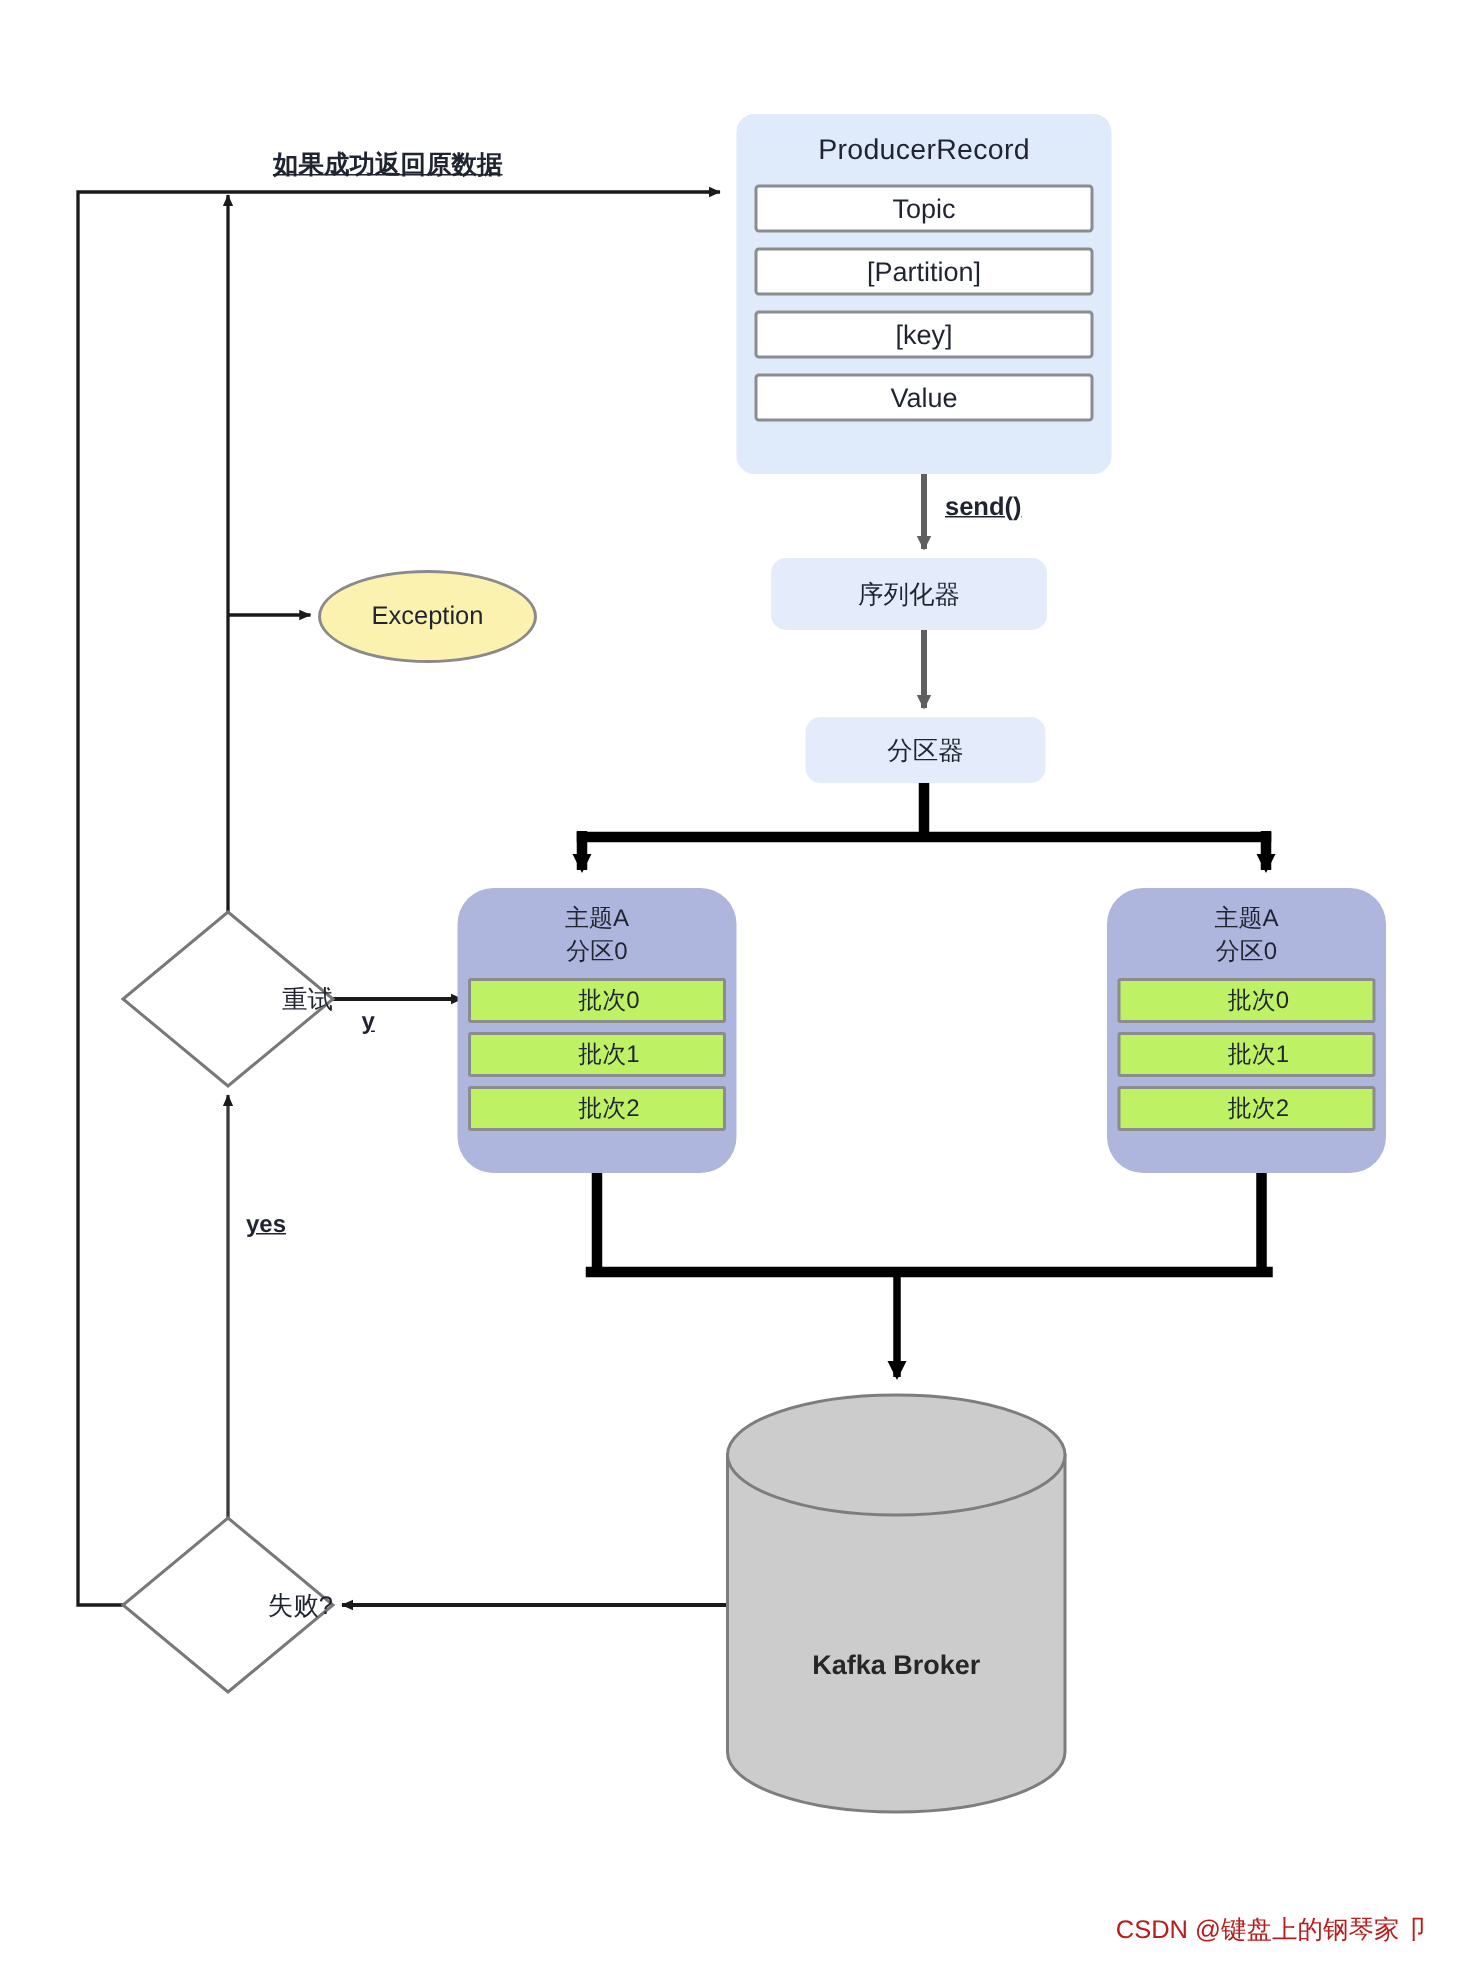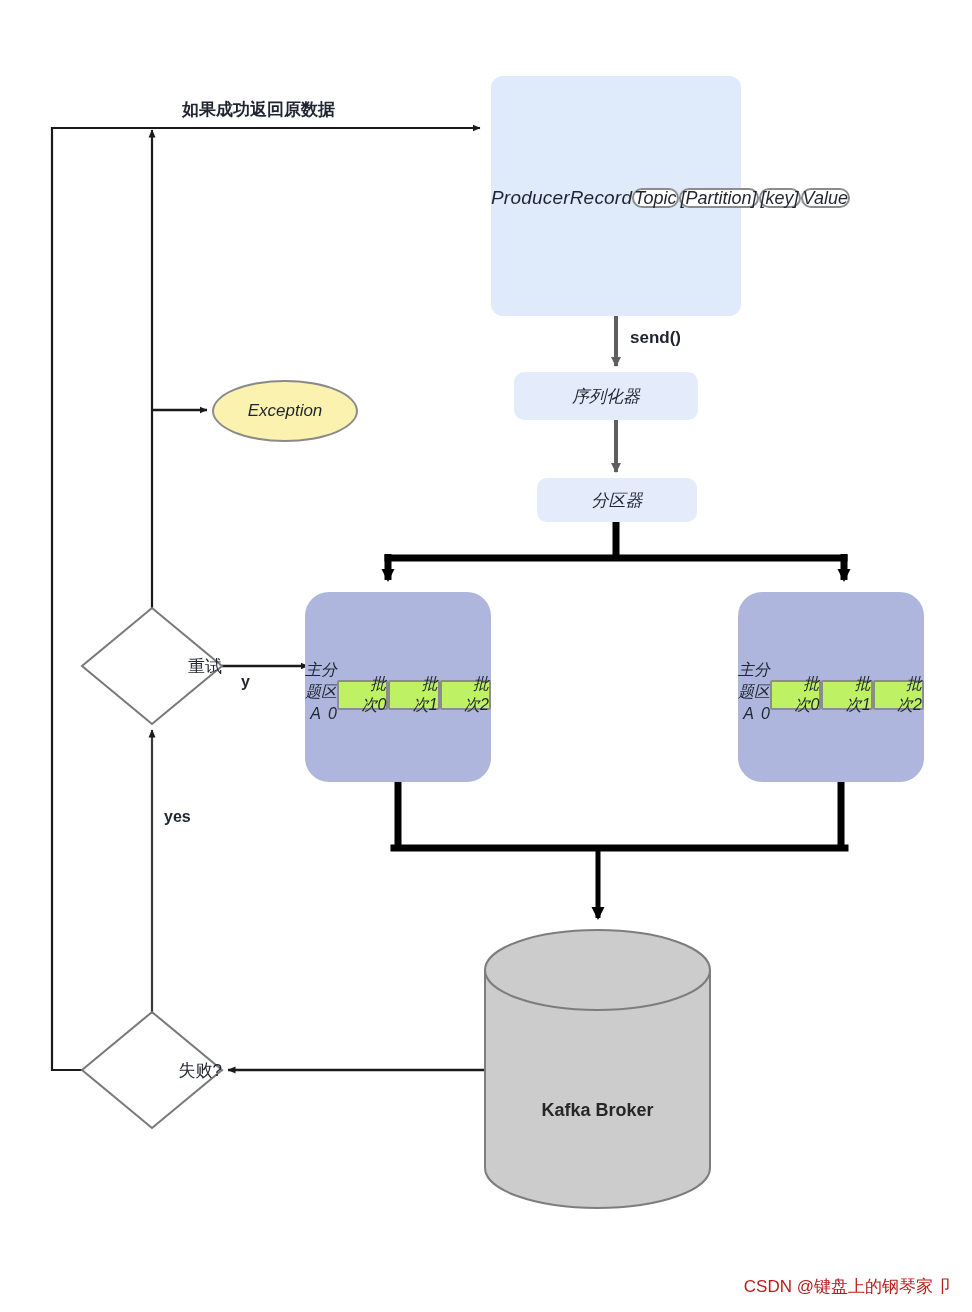--- a/index.html
+++ b/index.html
@@ -19,25 +19,24 @@
   #canvas {
     position: absolute;
     left: 0; top: 0;
     width: 972px;
     height: 1312px;
   }
   .node {
     position: absolute;
     box-sizing: border-box;
     display: flex;
-    flex-direction: row;
+    flex-direction: column;
     align-items: center;
     justify-content: center;
     text-align: right;
-    font-style: italic;
   }
 
   
   .producer-record {
     left: 491px;
     top: 76px;
     width: 250px;
     height: 240px;
     background: #dfeafa;
     border-radius: 12px;
@@ -45,25 +44,25 @@
     justify-content: flex-start;
   }
   .producer-record .pr-title {
     font-size: 19px;
     color: #1f2430;
     margin-bottom: 11px;
     letter-spacing: 0.2px;
   }
   .pr-field {
     width: 226px;
-    height: 20px;
+    height: 32px;
     margin-bottom: 10px;
     background: #ffffff;
     border: 2px solid #8c8c8c;
-    border-radius: 14px;
+    border-radius: 3px;
     display: flex;
     align-items: center;
     justify-content: center;
     font-size: 18px;
     color: #1f2430;
     box-sizing: border-box;
   }
 
   
   .proc-box {
@@ -156,20 +155,21 @@
     z-index: 3;
   }
 
   
   .label {
     position: absolute;
     font-size: 17px;
     font-weight: bold;
     color: #1f2430;
     white-space: nowrap;
+    text-decoration: underline;
   }
   .label-return { left: 182px; top: 98px; }
   .label-send   { left: 630px; top: 328px; }
   .label-y      { left: 241px; top: 673px; font-size: 16px; }
   .label-yes    { left: 164px; top: 808px; font-size: 16px; }
 
   .watermark {
     position: absolute;
     right: 22px;
     bottom: 14px;

